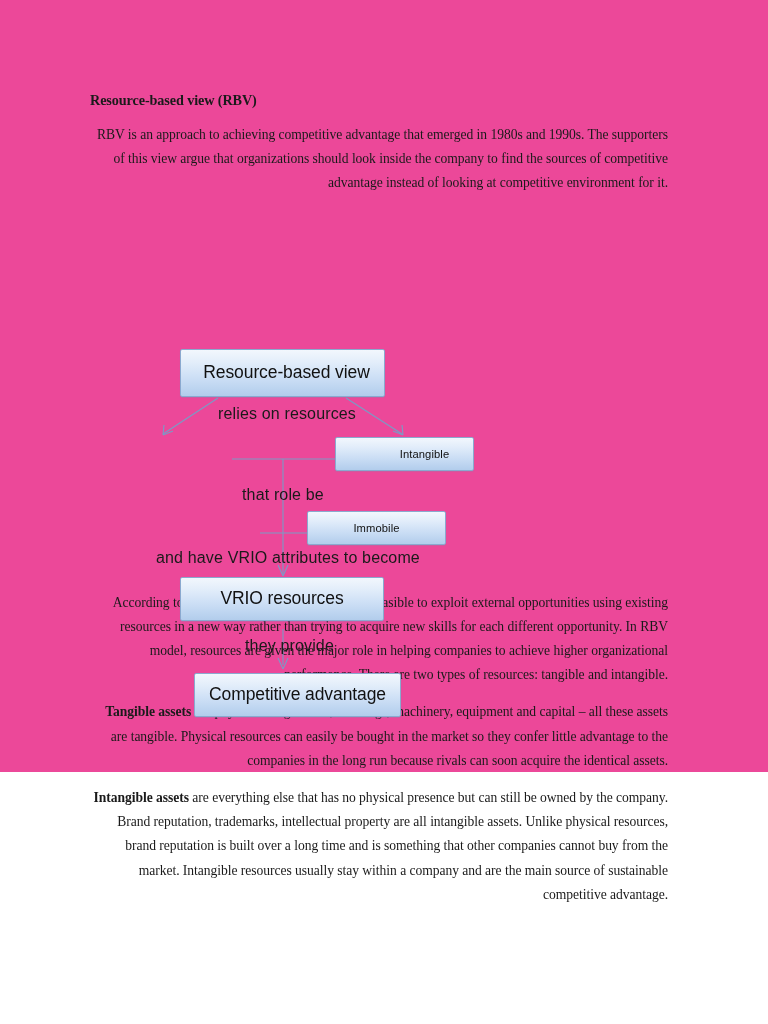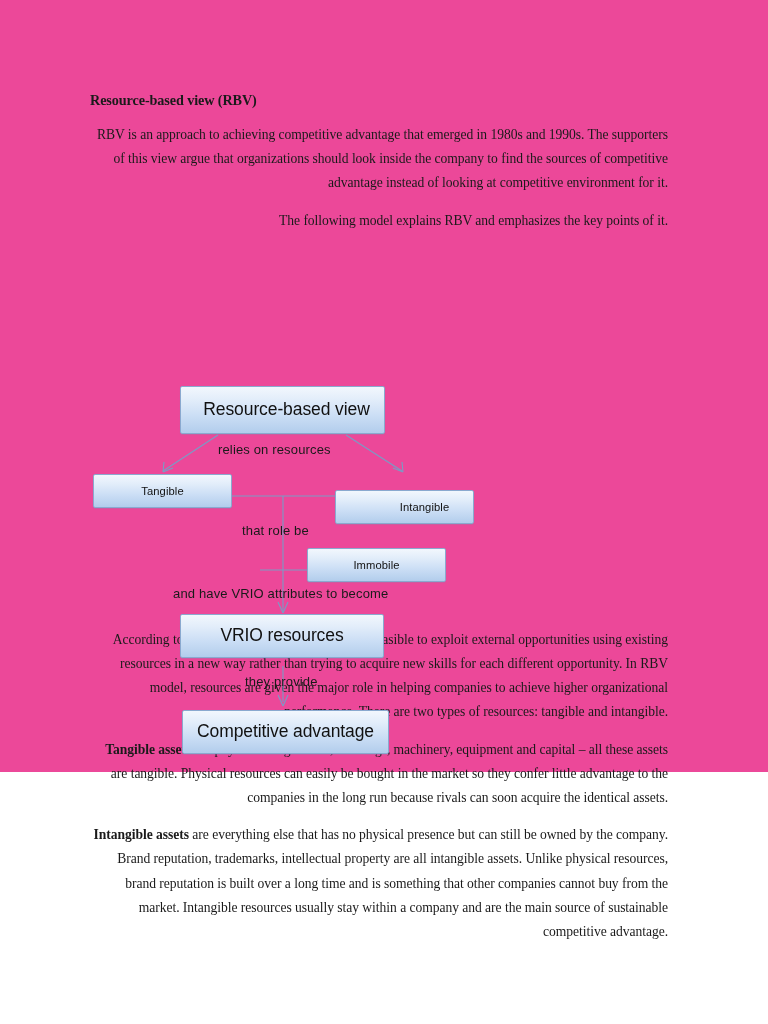--- a/index.html
+++ b/index.html
@@ -81,46 +81,45 @@
     font-size: 17.5px;
     letter-spacing: -0.1px;
   }
   .node-small {
     font-size: 11.2px;
     letter-spacing: 0.1px;
   }
   .edge-label {
     position: absolute;
     font-family: "Liberation Sans", sans-serif;
-    font-size: 13px;
+    font-size: 16px;
     color: #1a1a1a;
     white-space: nowrap;
     letter-spacing: 0.15px;
   }
 
   
   #node-rbv        { left: 90px;  top: 140px; padding-left: 8px; }
   #node-tangible   { left: 3px;   top: 228px; }
-  #node-intangible { left: 245px; top: 244px; padding-left: 40px; }
+  #node-intangible { left: 245px; top: 228px; padding-left: 40px; }
   #node-hetero     { left: 32px;  top: 302px; }
   #node-immobile   { left: 217px; top: 302px; }
   #node-vrio       { left: 90px;  top: 368px; }
-  #node-compadv    { left: 92px;  top: 464px; }
+  #node-compadv    { left: 104px;  top: 464px; }
 </style>
 </head>
 <body>
 
 <div class="page">
   <div class="content">
 
     <h1 class="doc-heading">Resource-based view (RBV)</h1>
 
     <p class="para">RBV is an approach to achieving competitive advantage that emerged in 1980s and 1990s. The supporters of this view argue that organizations should look inside the company to find the sources of competitive advantage instead of looking at competitive environment for it.</p>
 
-    <p class="para para-tight">The following model explains RBV and emphasizes the key points of it.</p>
 
     <div class="diagram">
 
       <svg viewBox="0 0 578 372" xmlns="http://www.w3.org/2000/svg">
         <g stroke="#7a9cc6" fill="none" stroke-width="1.1">
 
           <path d="M 128 189 L 73 225"></path>
           <path d="M 73 226 L 74 216 M 73 226 L 83 222" stroke-width="1.1"></path>
 
           <path d="M 256 189 L 312 225"></path>
@@ -137,23 +136,20 @@
 
           <path d="M 193 420 L 193 456"></path>
           <path d="M 193 462 L 188 451 M 193 462 L 198 451" stroke-width="1.1" transform="translate(0,-2)"></path>
         </g>
       </svg>
 
       <div class="node node-big" id="node-rbv" style="width:205px;height:48px;">
         <span>Resource-based view</span>
       </div>
 
-      <div class="node node-small" id="node-tangible" style="width:139px;height:34px;">
-        <span>Tangible</span>
-      </div>
 
       <div class="node node-small" id="node-intangible" style="width:139px;height:34px;">
         <span>Intangible</span>
       </div>
 
 
       <div class="node node-small" id="node-immobile" style="width:139px;height:34px;">
         <span>Immobile</span>
       </div>
 
@@ -162,21 +158,21 @@
       </div>
 
       <div class="node node-big" id="node-compadv" style="width:207px;height:44px;">
         <span>Competitive advantage</span>
       </div>
 
       <div class="edge-label" style="left:128px; top:196px;">relies on resources</div>
 
       <div class="edge-label" style="left:152px; top:277px;">that role be</div>
 
-      <div class="edge-label" style="left:83px; top:340px;">and have VRIO attributes to become</div>
+      <div class="edge-label" style="left:66px; top:340px;">and have VRIO attributes to become</div>
 
       <div class="edge-label" style="left:155px; top:428px;">they provide</div>
 
     </div>
 
     <p class="para">According to RBV proponents, it is much more feasible to exploit external opportunities using existing resources in a new way rather than trying to acquire new skills for each different opportunity. In RBV model, resources are given the major role in helping companies to achieve higher organizational performance. There are two types of resources: tangible and intangible.</p>
 
     <p class="para"><b>Tangible assets</b><span> are physical things. Land, buildings, machinery, equipment and capital – all these assets are tangible. Physical resources can easily be bought in the market so they confer little advantage to the companies in the long run because rivals can soon acquire the identical assets.</span></p>
 
     <p class="para"><b>Intangible assets</b><span> are everything else that has no physical presence but can still be owned by the company. Brand reputation, trademarks, intellectual property are all intangible assets. Unlike physical resources, brand reputation is built over a long time and is something that other companies cannot buy from the market. Intangible resources usually stay within a company and are the main source of sustainable competitive advantage.</span></p>

